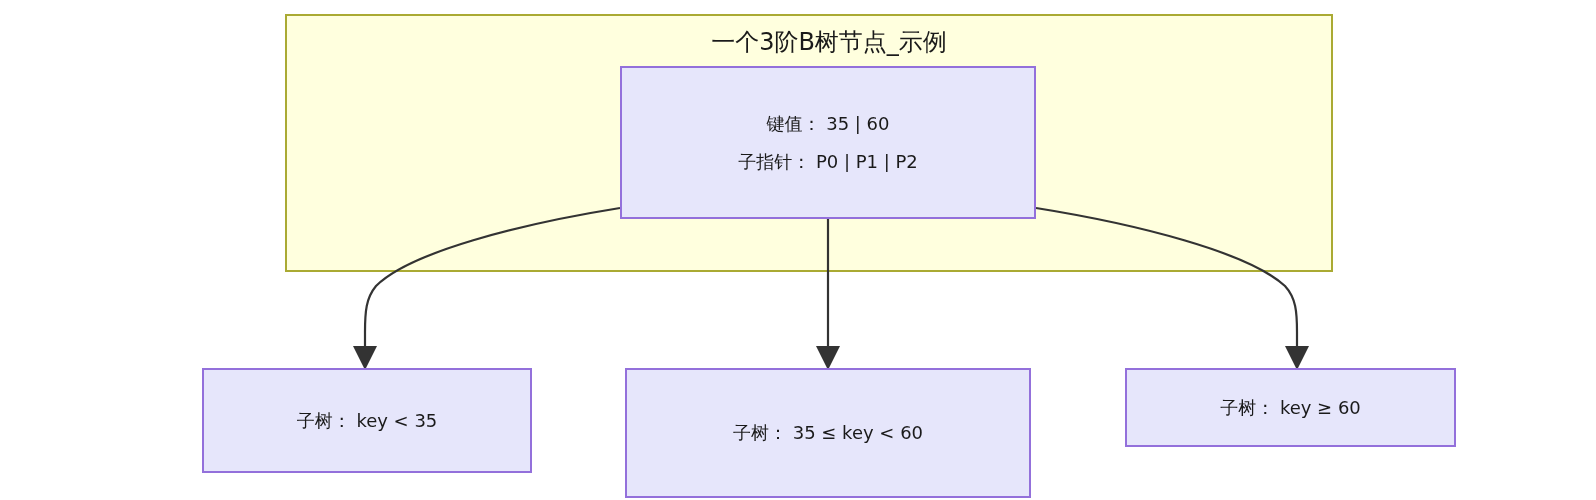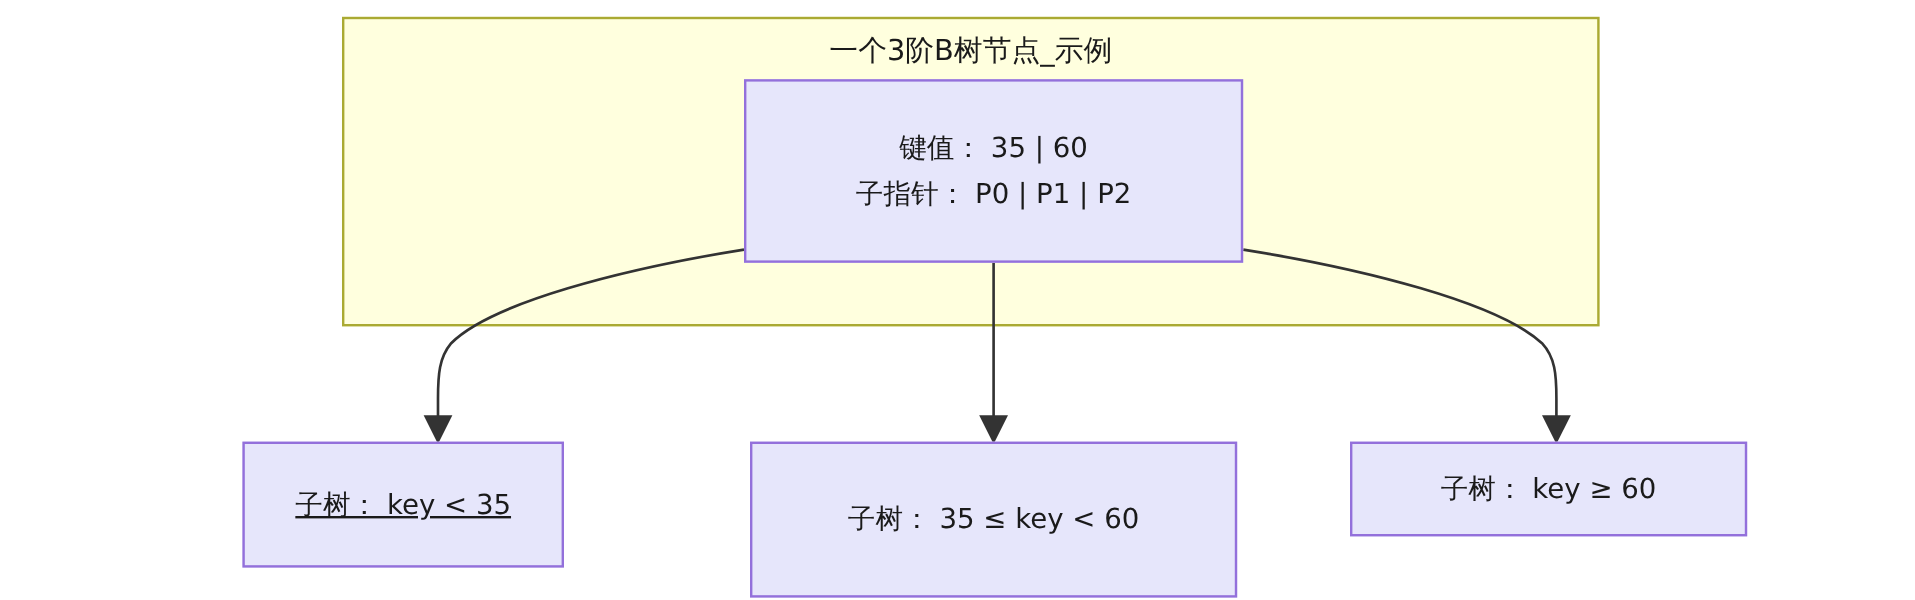--- a/index.html
+++ b/index.html
@@ -38,52 +38,52 @@
   .subgraph-title {
     position: absolute;
     left: 285px;
     top: 26px;
     width: 1048px;
     text-align: center;
     font-size: 24px;
     line-height: 32px;
     color: #1a1a1a;
     white-space: nowrap;
+    padding-left: 20px;
   }
 
   
   .node {
     position: absolute;
     background: #e6e6fb;
     border: 2px solid #9370db;
     box-sizing: border-box;
     display: flex;
     flex-direction: column;
     align-items: center;
     justify-content: center;
     text-align: center;
-    font-size: 23px;
+    font-size: 18px;
     line-height: 38px;
     color: #1a1a1a;
     white-space: nowrap;
   }
 
   #root-node {
     left: 620px;
     top: 66px;
     width: 416px;
     height: 153px;
   }
 
   #child-left {
     left: 202px;
     top: 368px;
-    width: 268px;
+    width: 330px;
     height: 105px;
-    text-decoration: underline;
   }
   #child-middle {
     left: 625px;
     top: 368px;
     width: 406px;
     height: 130px;
   }
   #child-right {
     left: 1125px;
     top: 368px;

